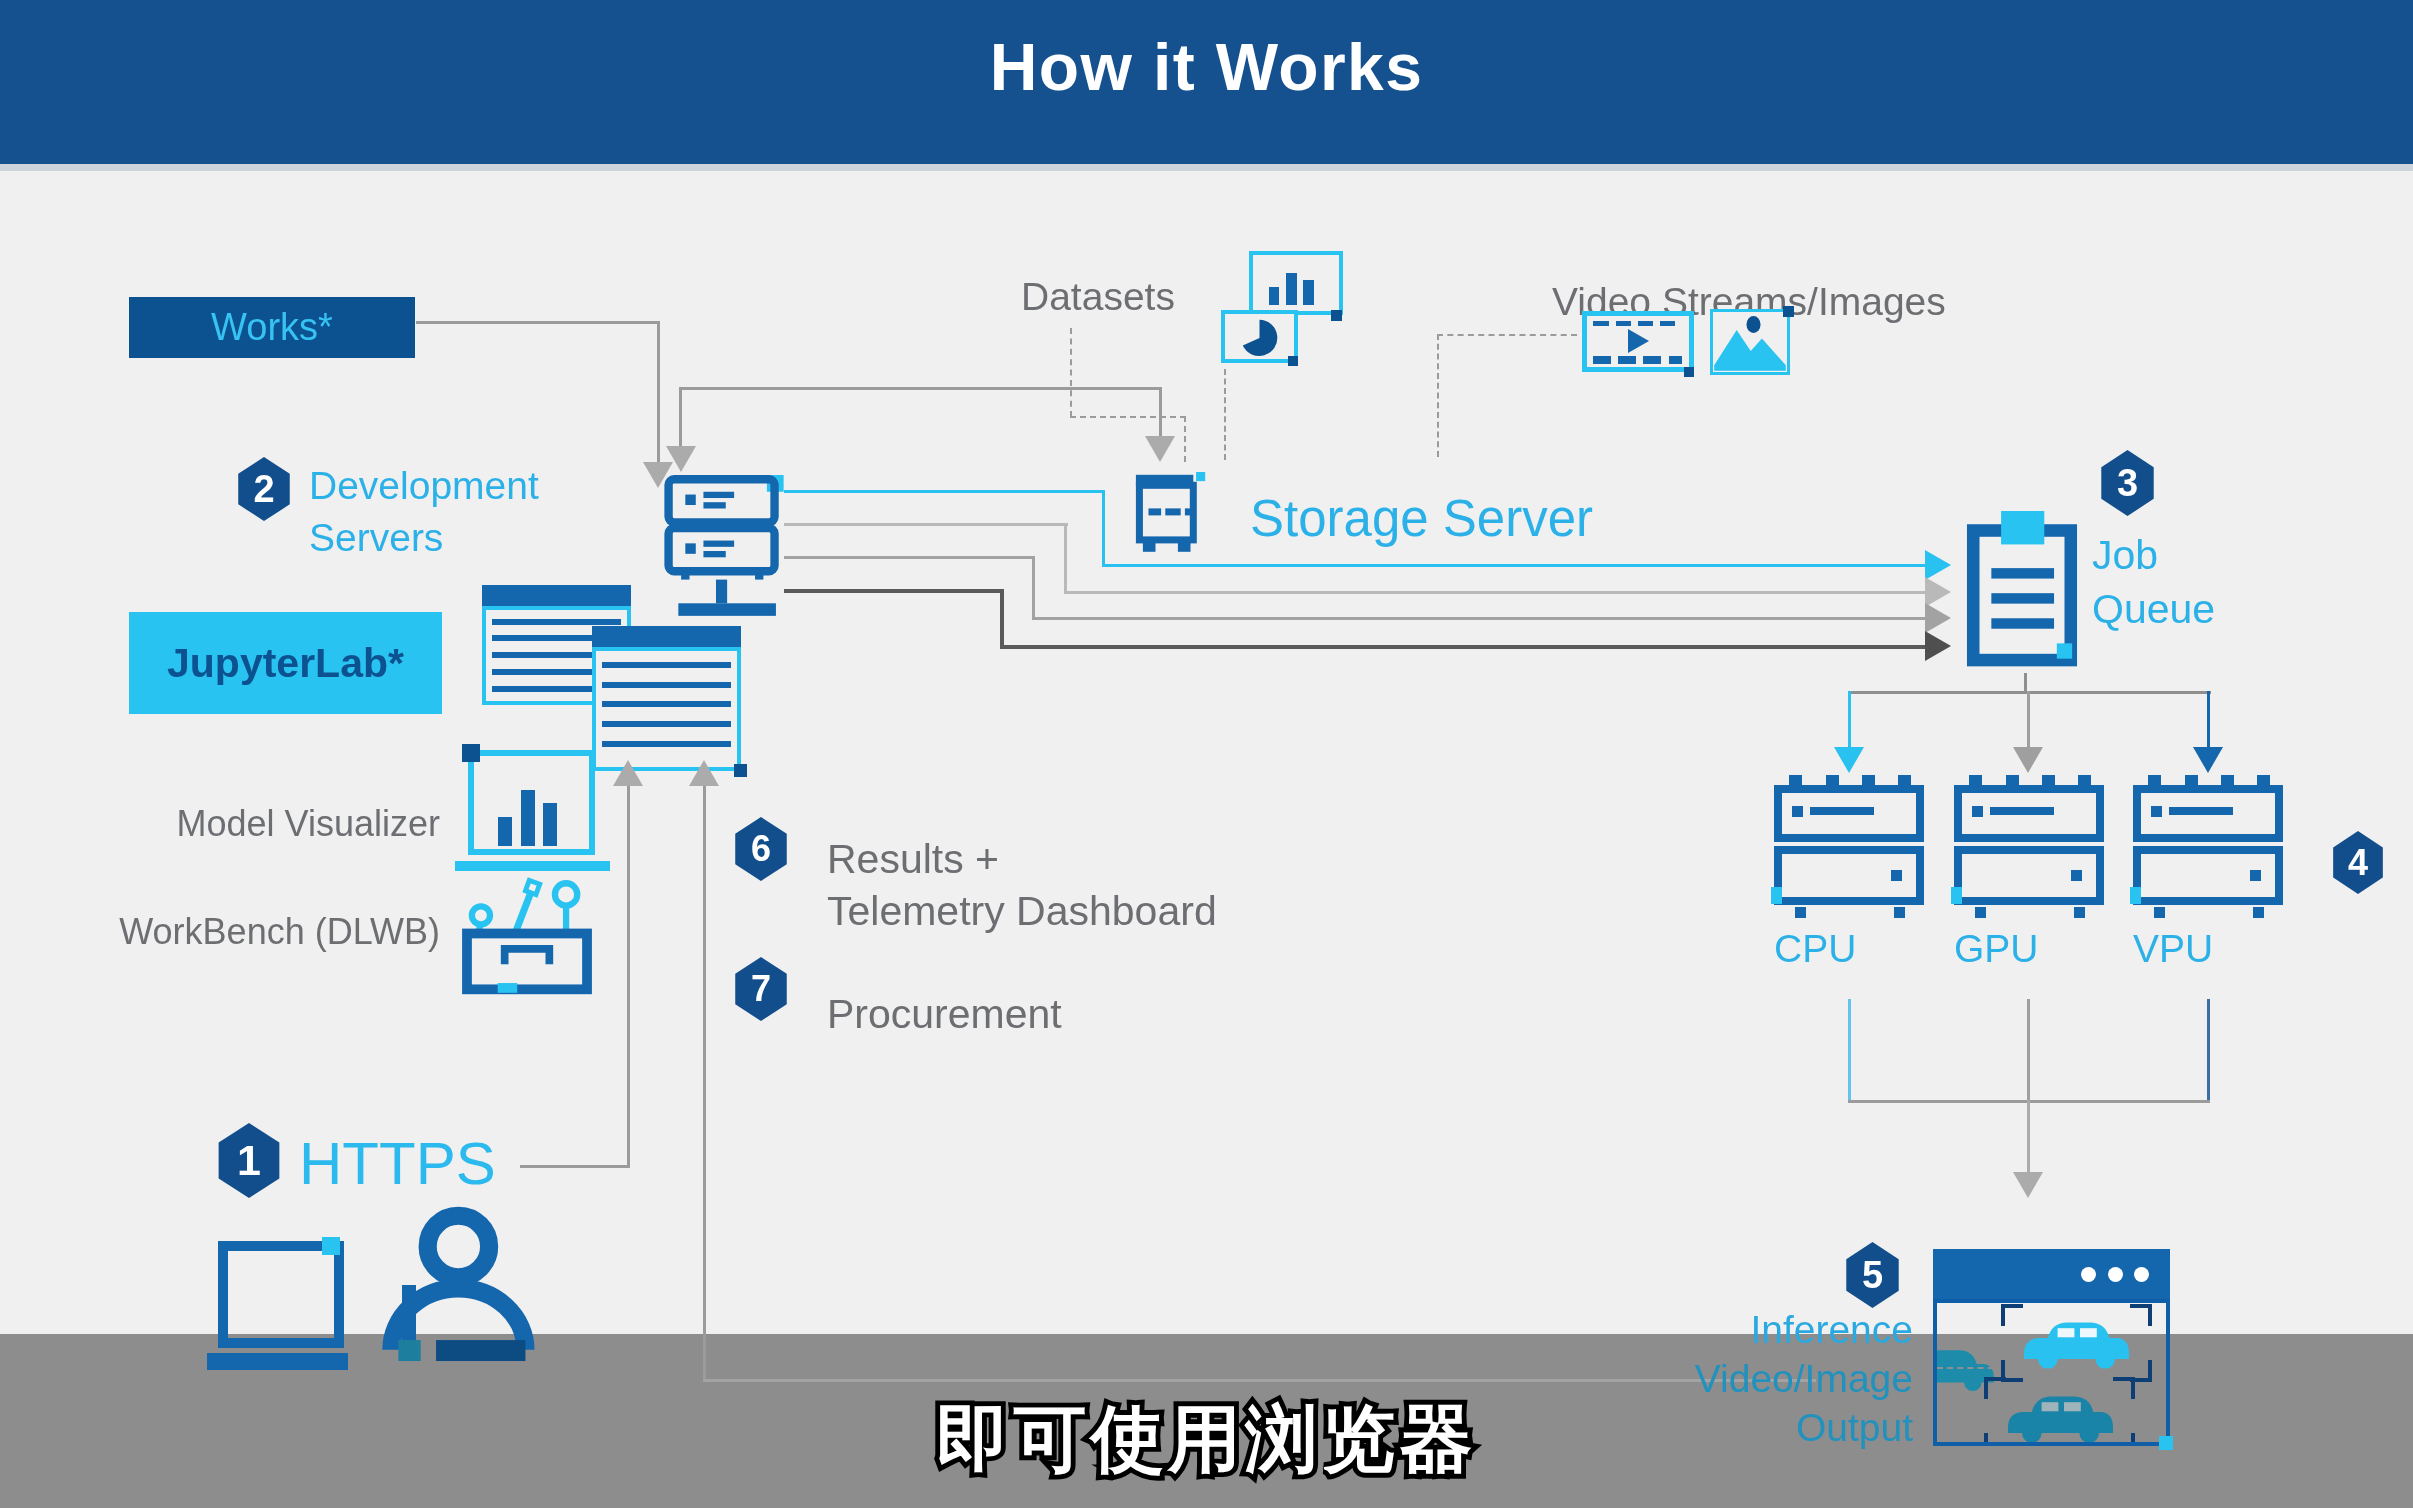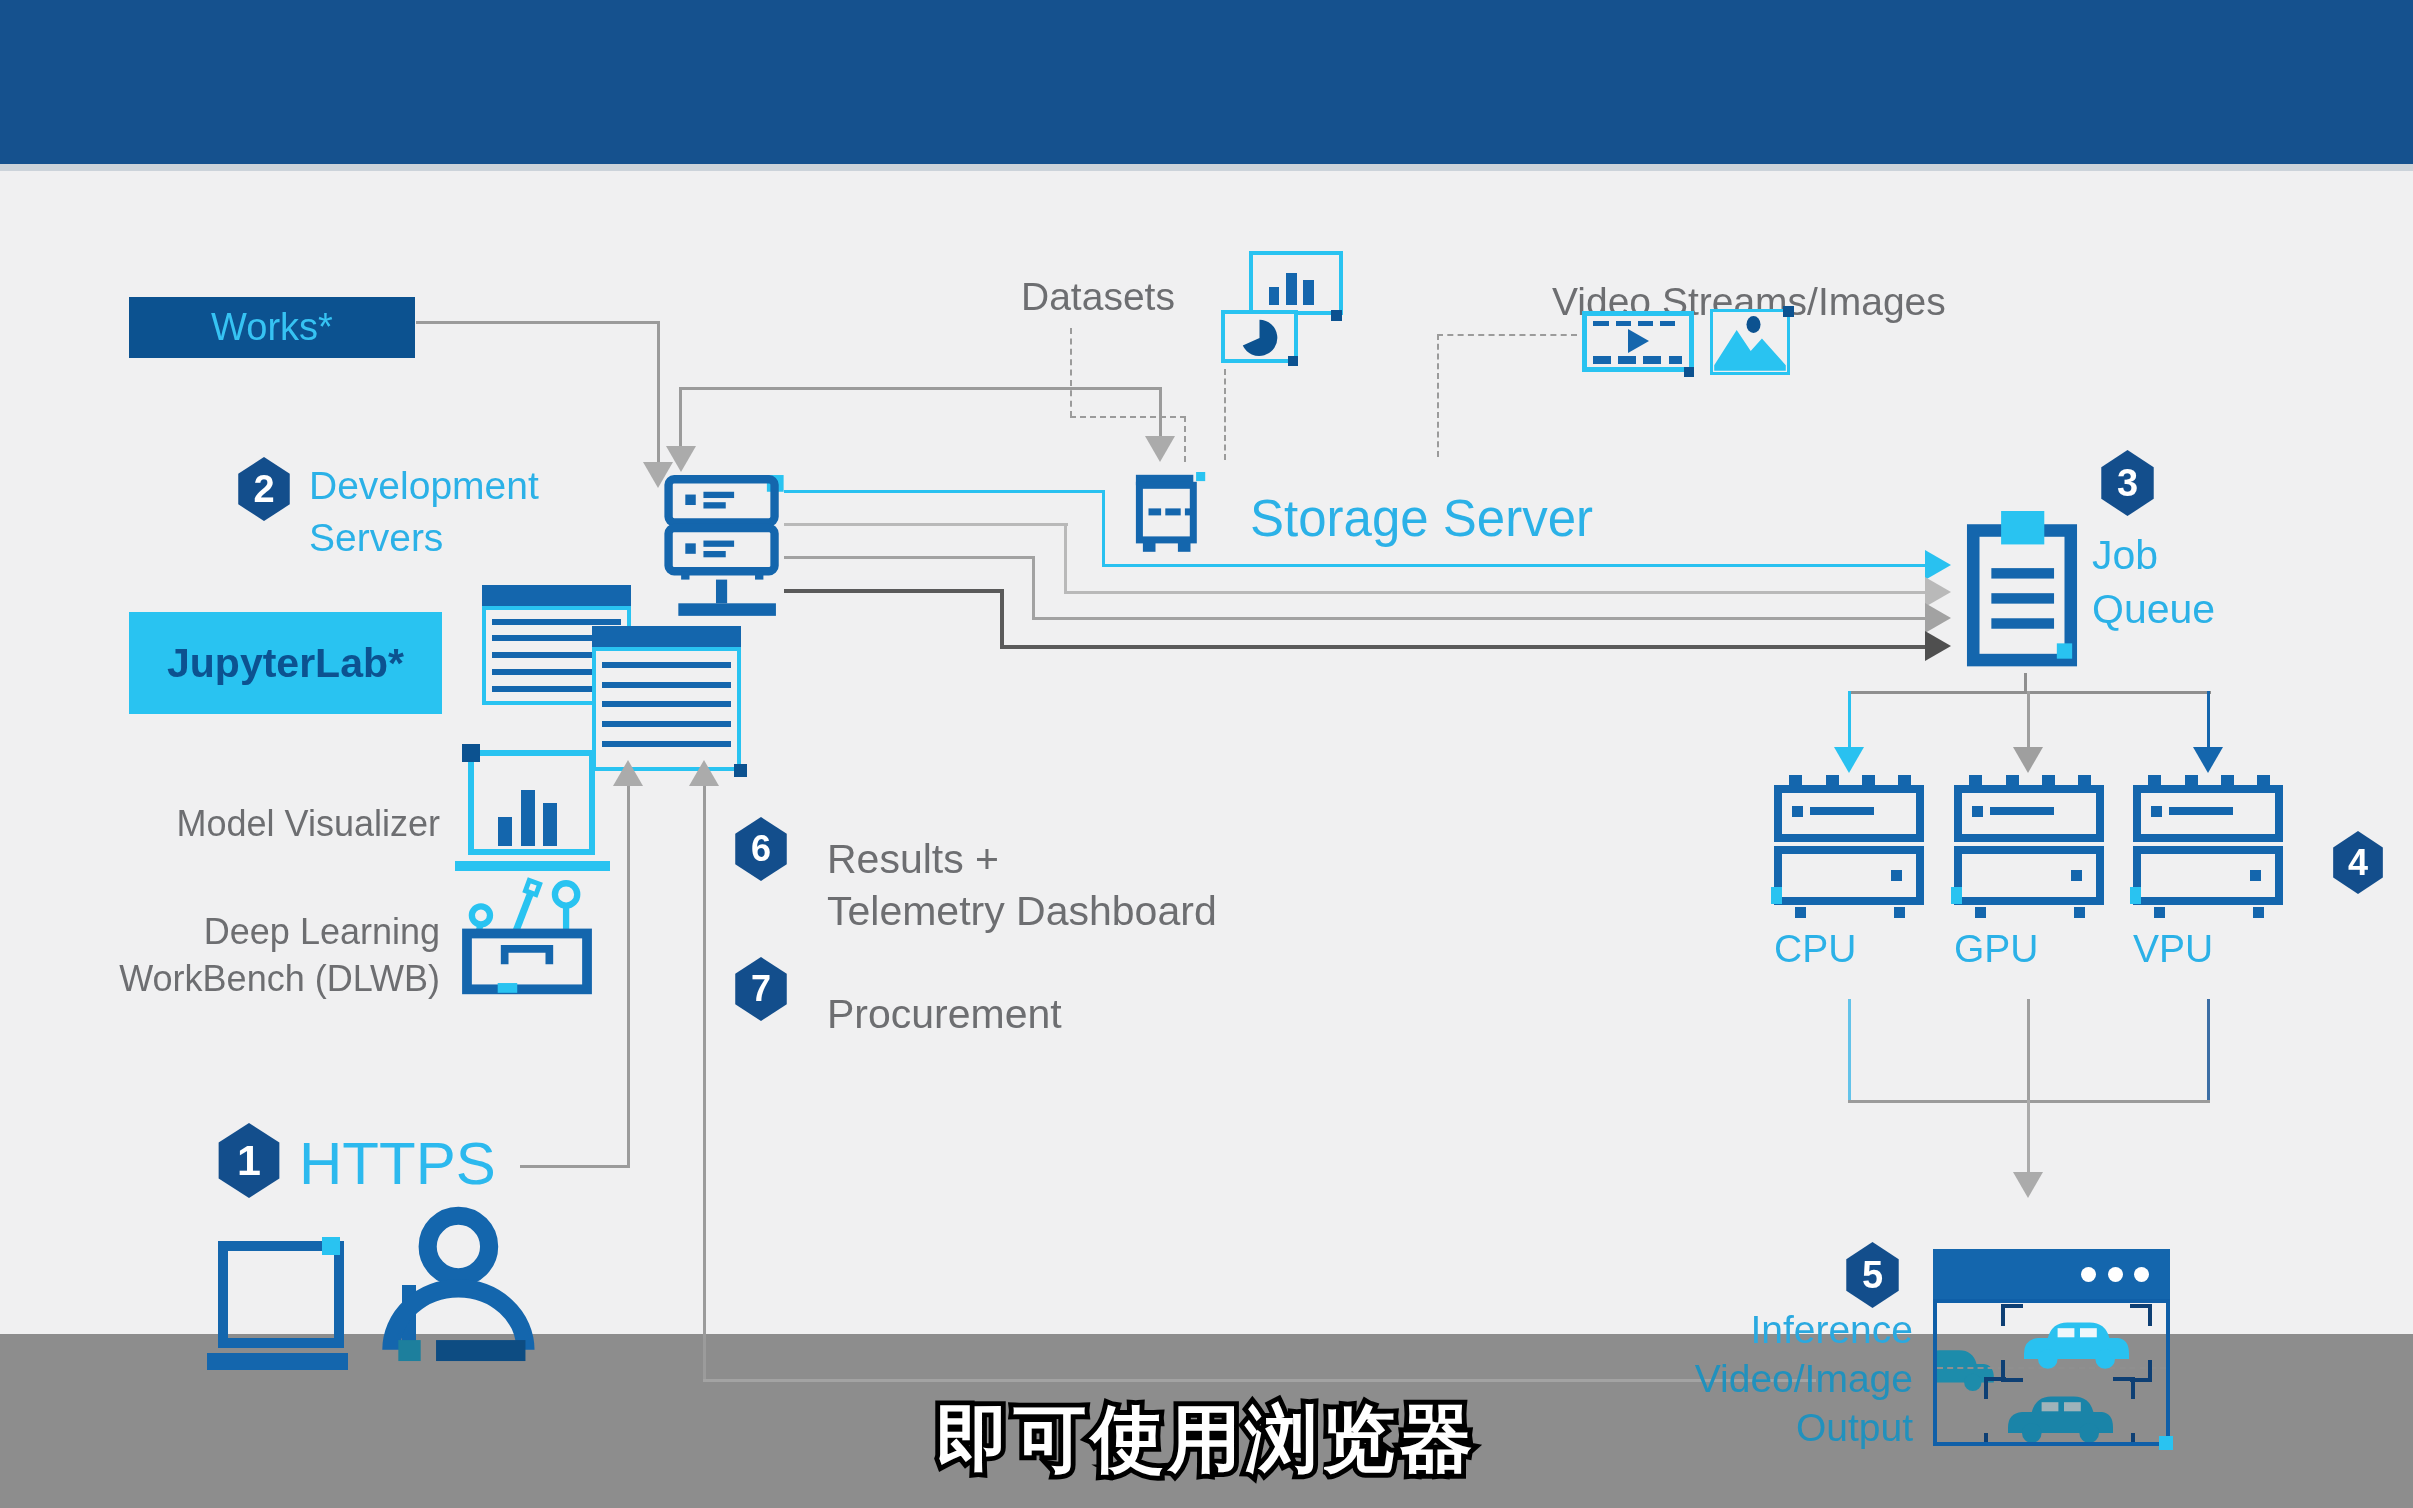--- a/index.html
+++ b/index.html
@@ -65,20 +65,21 @@
   .bwin .bd{position:absolute;left:0;top:50px;right:0;bottom:0;border:4.9px solid #0f5fa8;
             box-sizing:border-box;overflow:hidden;}
 </style>
 </head>
 <body>
 
 <div class="stage">
 
   <div class="abs banner"></div>
   <div class="abs banner-edge"></div>
+  <div class="abs title">How it Works</div>
 
   <div class="abs band"></div>
 
   <div class="abs navybox" style="left:129px;top:297px;width:286px;height:61px;font-size:38px;">
     <span>Works*</span>
   </div>
 
   <div class="abs hl" style="left:416px;top:321px;width:244px;"></div>
   <div class="abs vl" style="left:657px;top:321px;height:141px;"></div>
   <div class="abs arr-down" style="left:643px;top:462px;"></div>
@@ -143,21 +144,20 @@
   <div class="abs" style="left:462px;top:744px;width:140px;height:126px;">
     <div style="position:absolute;left:5.6px;top:5.6px;width:127px;height:105px;border:6.3px solid #29c3f1;box-sizing:border-box;background:#f0f0f1;"></div>
     <div style="position:absolute;left:0;top:0;width:18px;height:18px;background:#0c5290;"></div>
     <div style="position:absolute;left:36px;top:73px;width:14px;height:29px;background:#1466ad;"></div>
     <div style="position:absolute;left:59px;top:46px;width:14px;height:56px;background:#1466ad;"></div>
     <div style="position:absolute;left:81px;top:59px;width:14px;height:43px;background:#1466ad;"></div>
     <div style="position:absolute;left:-7px;top:117px;width:155px;height:9.8px;background:#29c3f1;"></div>
   </div>
 
   <div class="abs graytxt" style="left:21px;top:884px;width:419px;text-align:right;font-size:36px;line-height:47px;">
-    <div>Deep Learning</div>
     <div>WorkBench (DLWB)</div>
   </div>
   <div class="abs" style="left:460px;top:865px;width:134px;height:130px;">
     <svg width="134" height="130" viewBox="0 0 192 186">
       <circle cx="30" cy="72" r="13" fill="none" stroke="#29c3f1" stroke-width="9"></circle>
       <line x1="30" y1="84" x2="24" y2="104" stroke="#29c3f1" stroke-width="9"></line>
       <line x1="78" y1="100" x2="102" y2="38" stroke="#29c3f1" stroke-width="10"></line>
       <rect x="96" y="24" width="16" height="16" fill="none" stroke="#29c3f1" stroke-width="7" transform="rotate(20 104 32)"></rect>
       <circle cx="152" cy="42" r="16" fill="none" stroke="#29c3f1" stroke-width="9"></circle>
       <line x1="152" y1="58" x2="152" y2="100" stroke="#29c3f1" stroke-width="9"></line>

